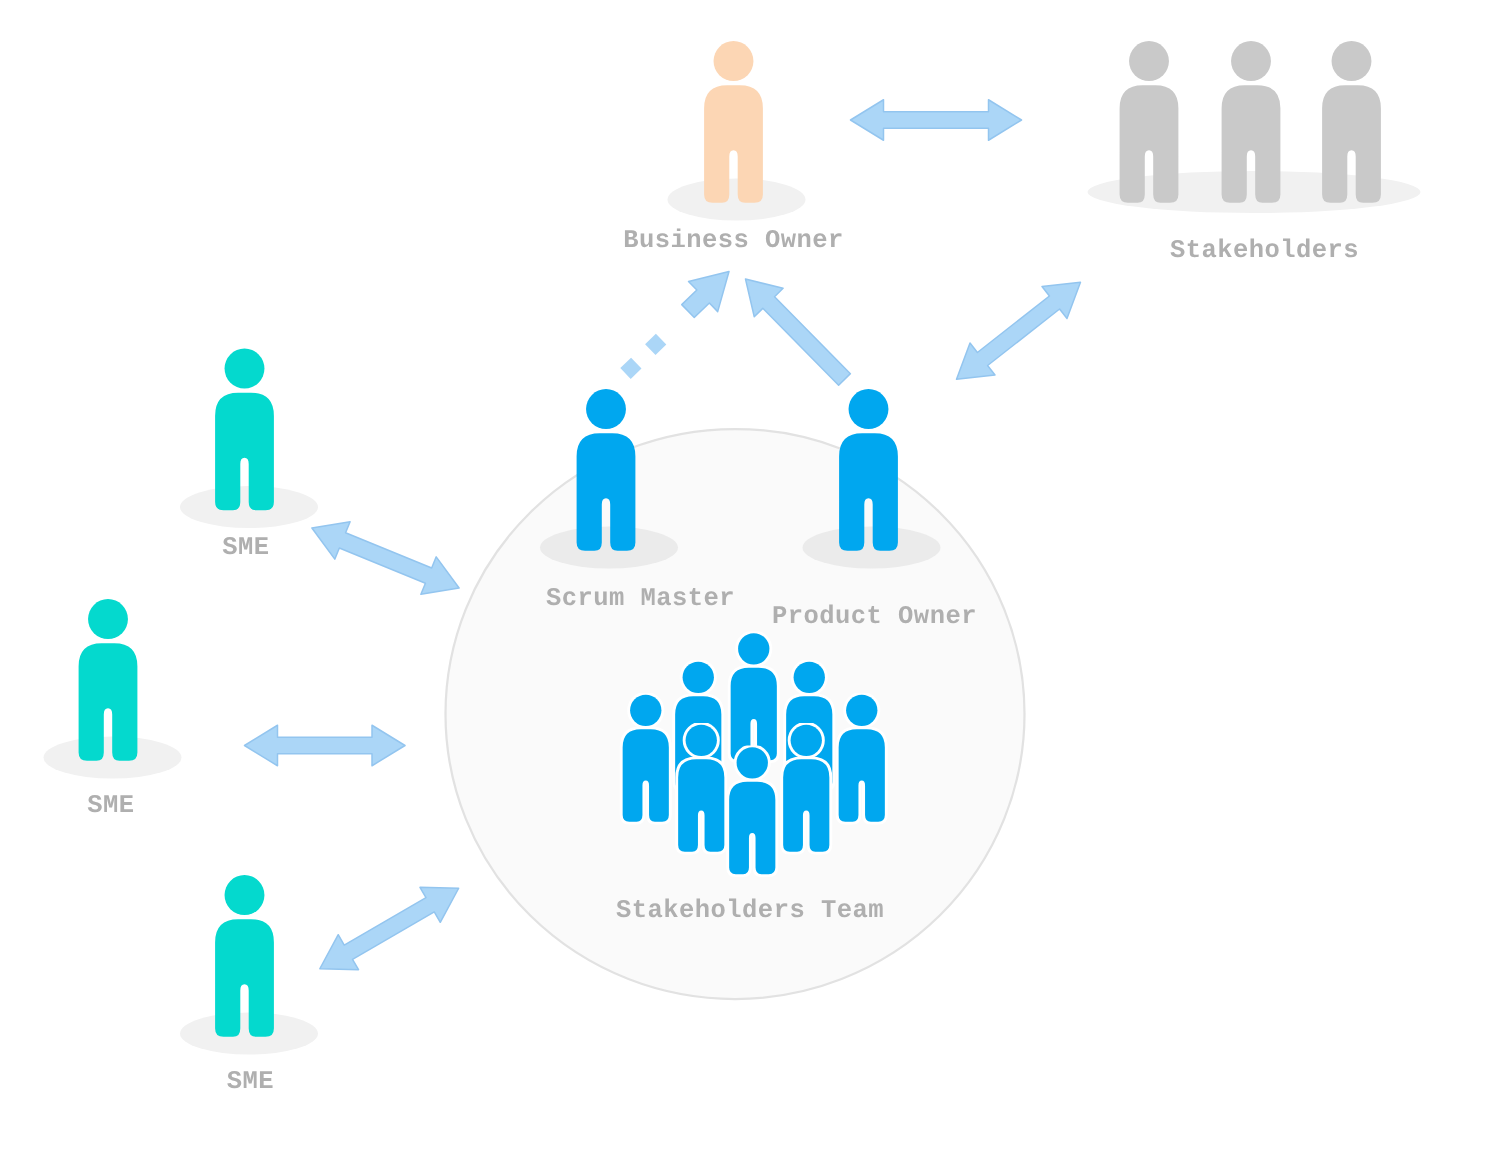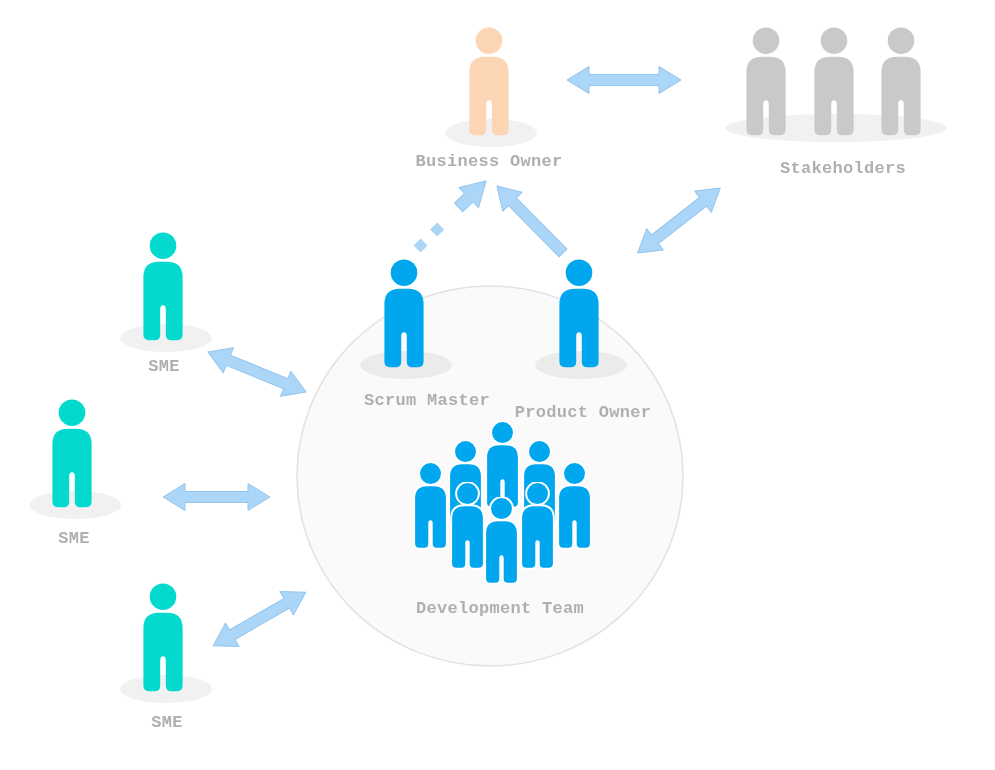--- a/index.html
+++ b/index.html
@@ -106,15 +106,15 @@
     </g>
   </svg>
 
   <div class="node-label" style="left:489px;top:161px;">Business Owner</div>
   <div class="node-label" style="left:843px;top:168px;">Stakeholders</div>
   <div class="node-label" style="left:427px;top:400px;">Scrum Master</div>
   <div class="node-label" style="left:583px;top:392px;margin-top:20px;">Product Owner</div>
   <div class="node-label" style="left:164px;top:366px;">SME</div>
   <div class="node-label" style="left:74px;top:538px;">SME</div>
   <div class="node-label" style="left:167px;top:722px;">SME</div>
-  <div class="node-label" style="left:500px;top:608px;">Development Team</div>
+  <div class="node-label" style="left:500px;top:608px;">Stakeholders Team</div>
 
 </div>
 
 </body></html>

